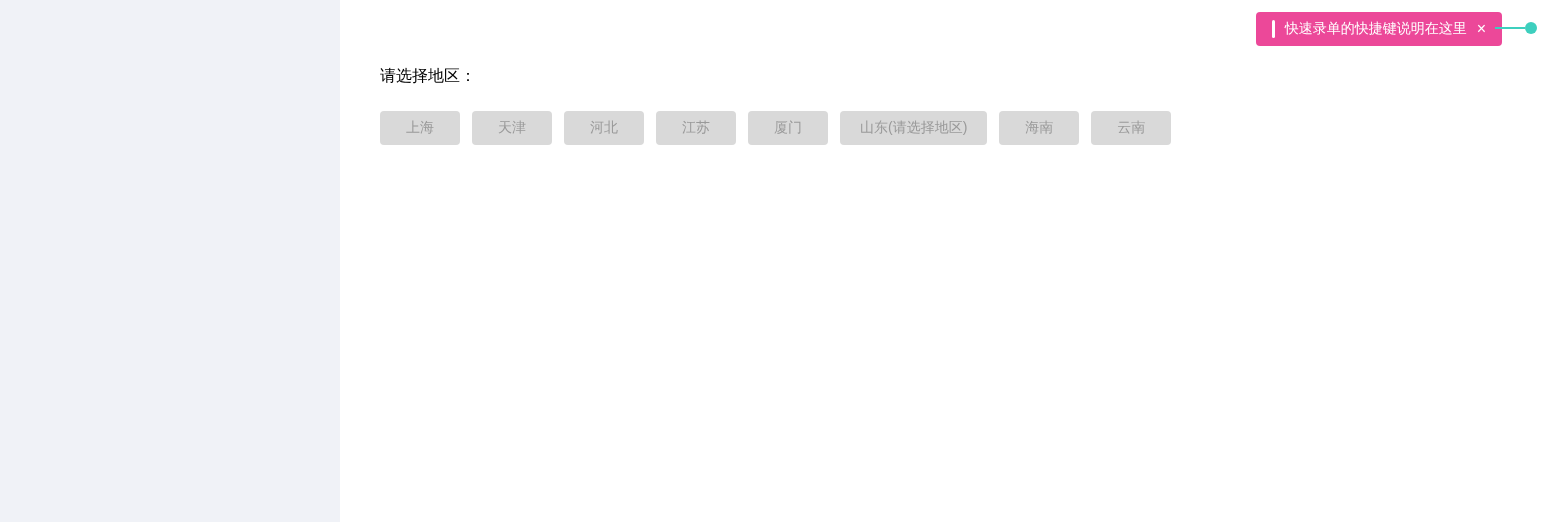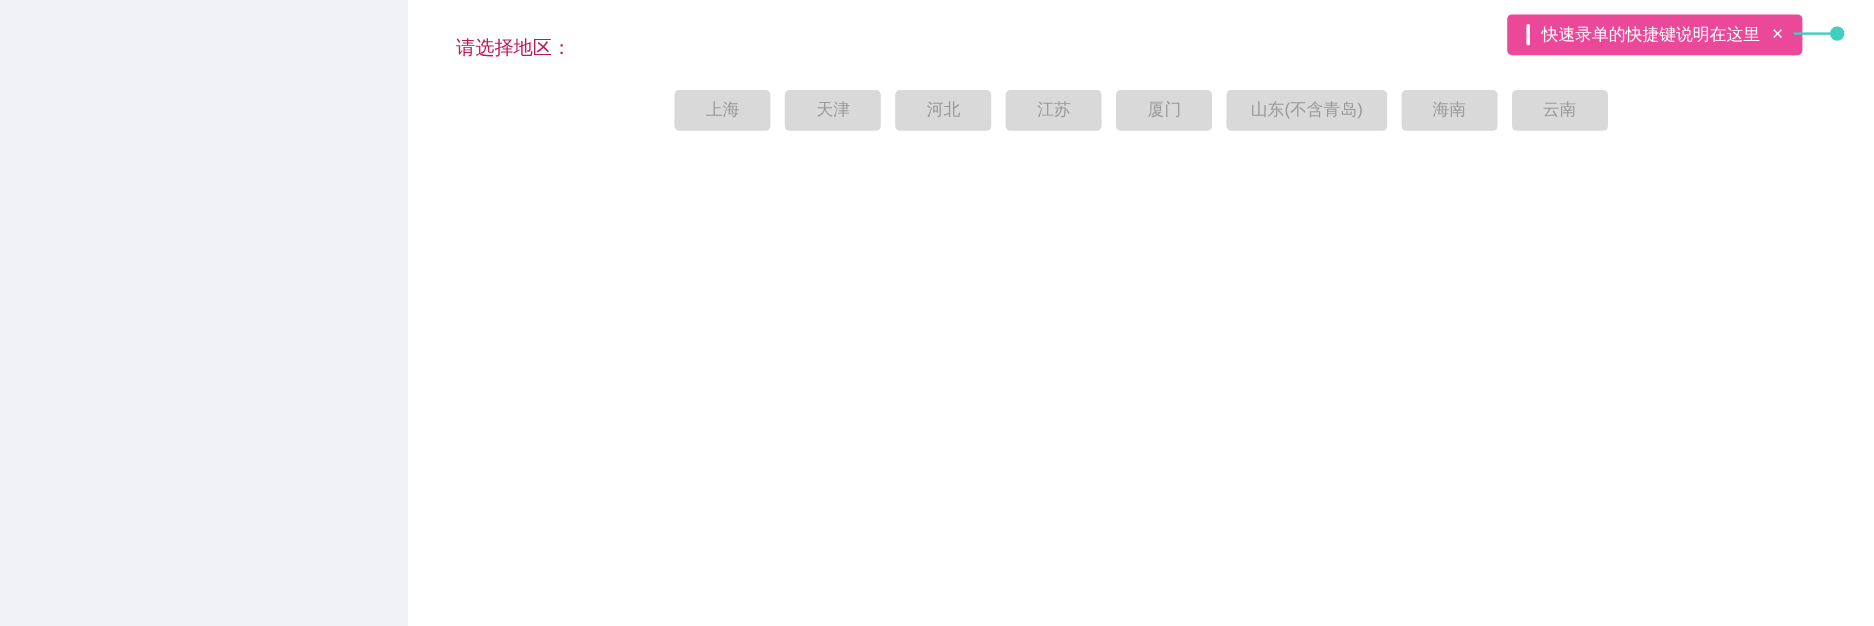--- a/index.html
+++ b/index.html
@@ -31,30 +31,30 @@
       left: 340px;
       top: 0;
       right: 0;
       bottom: 0;
       background: #ffffff;
       padding: 30px 40px;
     }
 
     .page-label {
       font-size: 16px;
-      color: #be185d;
+      color: #000000;
       margin-bottom: 24px;
       font-weight: normal;
+      margin-top: 36px;
     }
 
     .region-buttons {
       display: flex;
       flex-wrap: wrap;
       gap: 12px;
-      justify-content: center;
     }
 
     .region-btn {
       padding: 8px 20px;
       background: #d9d9d9;
       color: #999;
       border: none;
       border-radius: 4px;
       font-size: 14px;
       cursor: pointer;
@@ -128,21 +128,21 @@
 <div class="main-content">
   <div class="page-label">请选择地区：</div>
 
   <div class="region-buttons">
 
   <button class="region-btn">上海</button>
       <button class="region-btn">天津</button>
       <button class="region-btn">河北</button>
       <button class="region-btn">江苏</button>
       <button class="region-btn">厦门</button>
-      <button class="region-btn">山东(不含青岛)</button>
+      <button class="region-btn">山东(请选择地区)</button>
       <button class="region-btn">海南</button>
       <button class="region-btn">云南</button>
     </div>
 </div>
 
 <div class="tooltip-banner">
   <span>快速录单的快捷键说明在这里</span>
   <button class="tooltip-close">×</button>
 </div>
 

